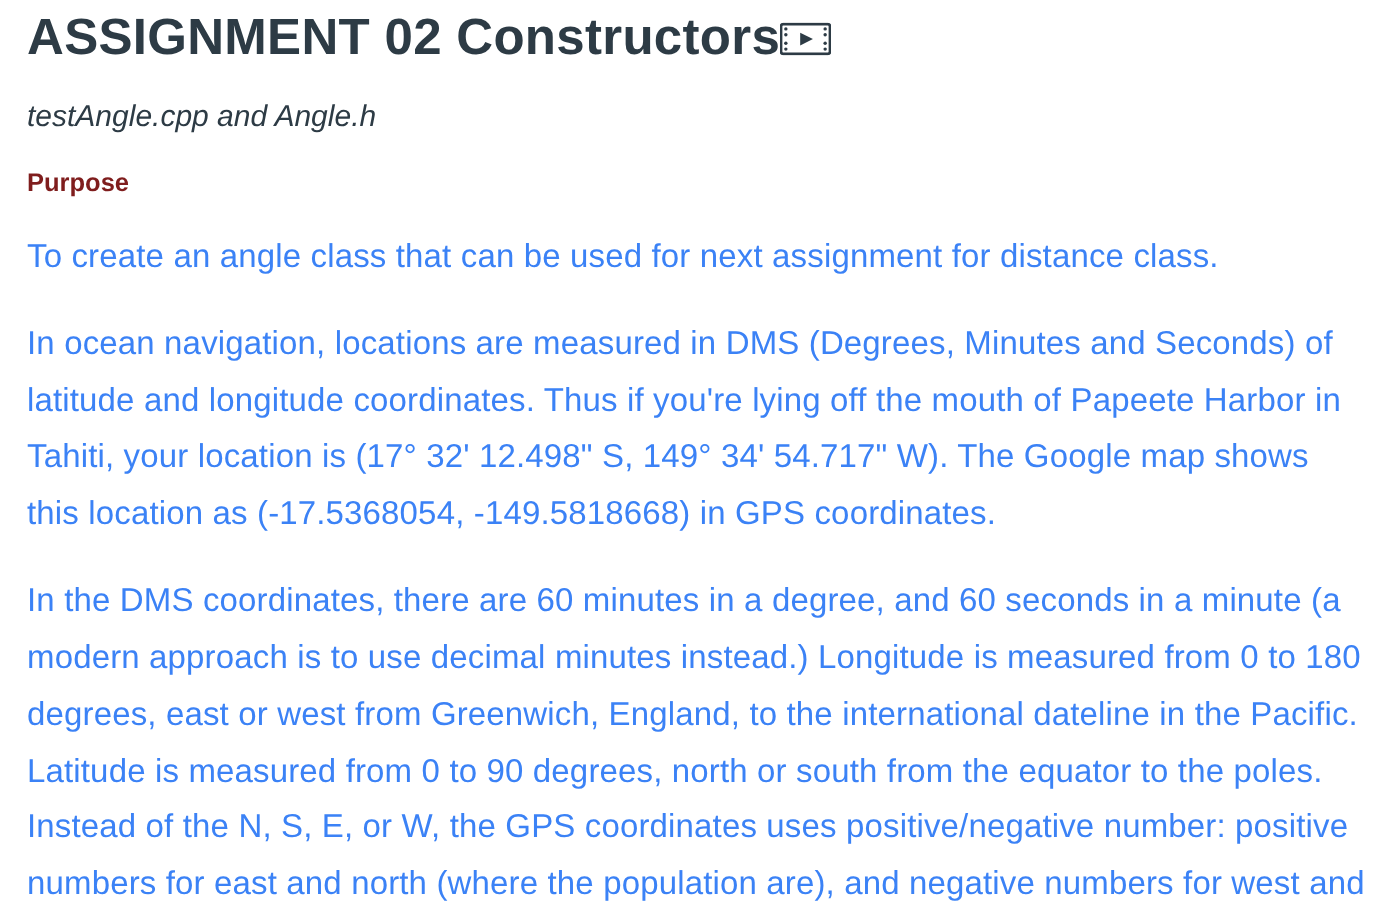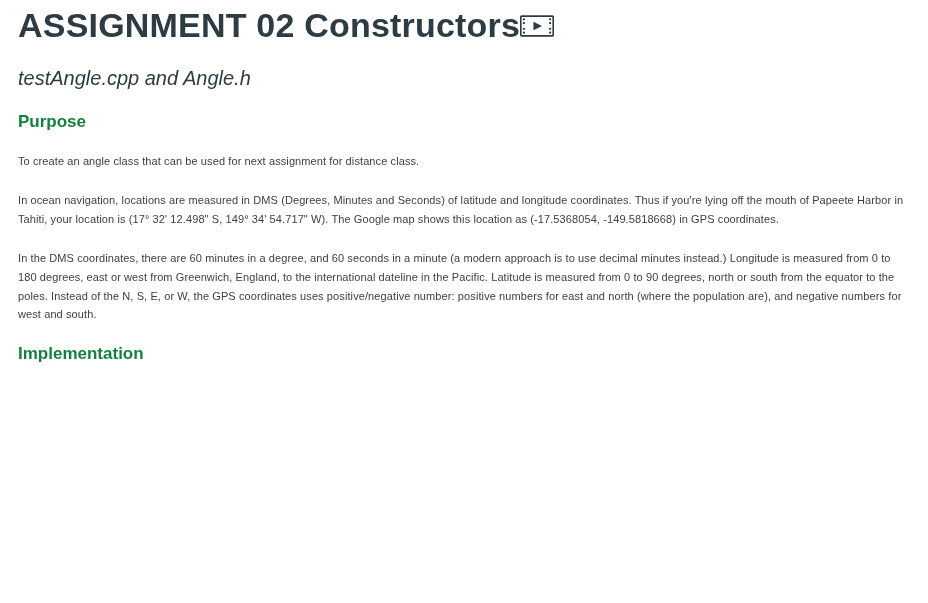--- a/index.html
+++ b/index.html
@@ -39,27 +39,27 @@
   .subtitle {
     font-style: italic;
     font-size: 20px;
     margin: 0 0 22px 0;
     color: #2d3b45;
   }
   .section-head {
     font-weight: 700;
     font-size: 17px;
     margin: 0 0 20px 0;
-    color: #15803d;
+    color: #7f1d1d;
   }
   p.body {
-    font-size: 11px;
+    font-size: 22px;
     line-height: 1.72;
     margin: 0 0 20px 0;
-    color: #404040;
+    color: #3b82f6;
     letter-spacing: 0.1px;
   }
 </style>
 </head>
 <body>
 
 <div class="page">
 
   <h1 class="title">
     <span>ASSIGNMENT 02 Constructors</span>

